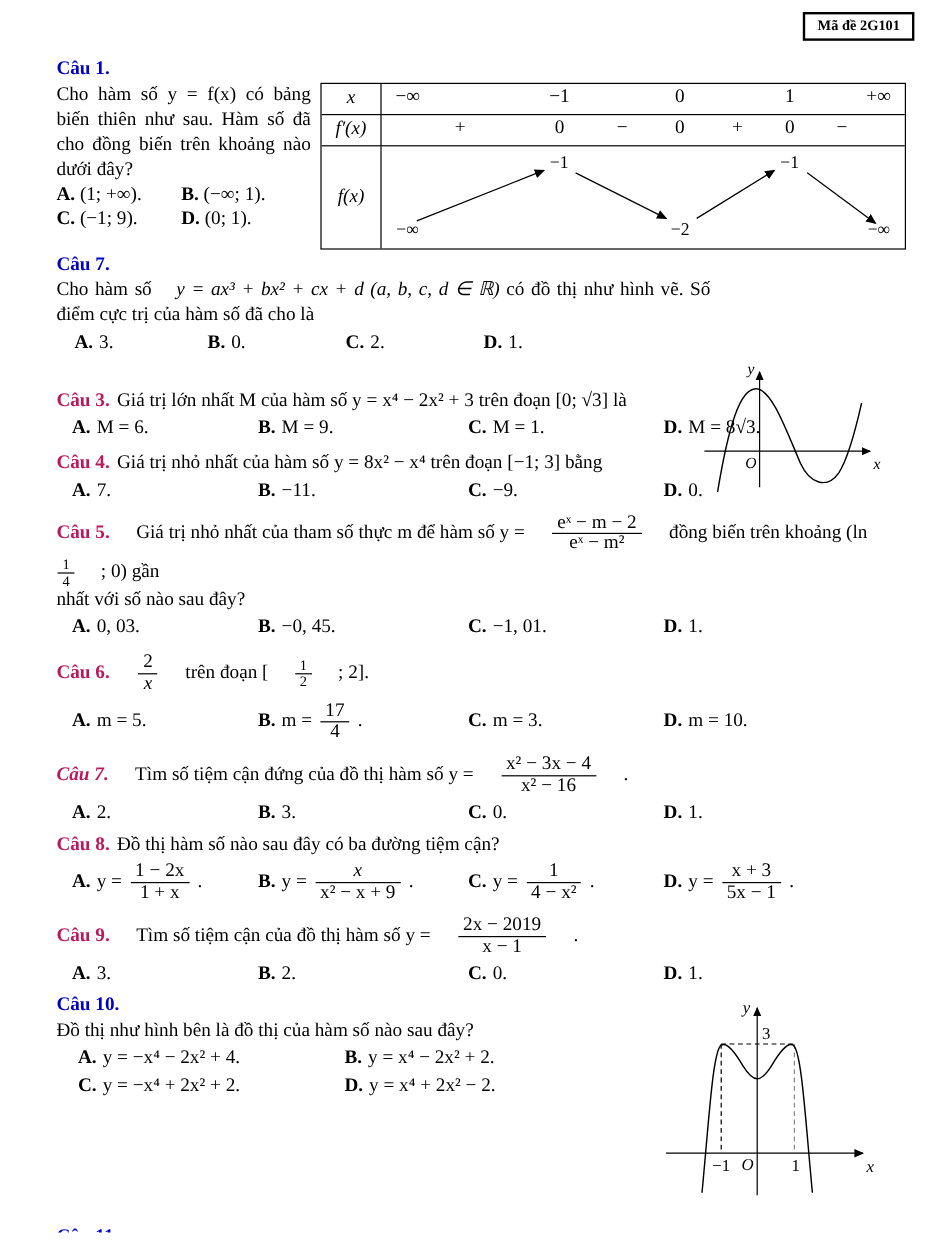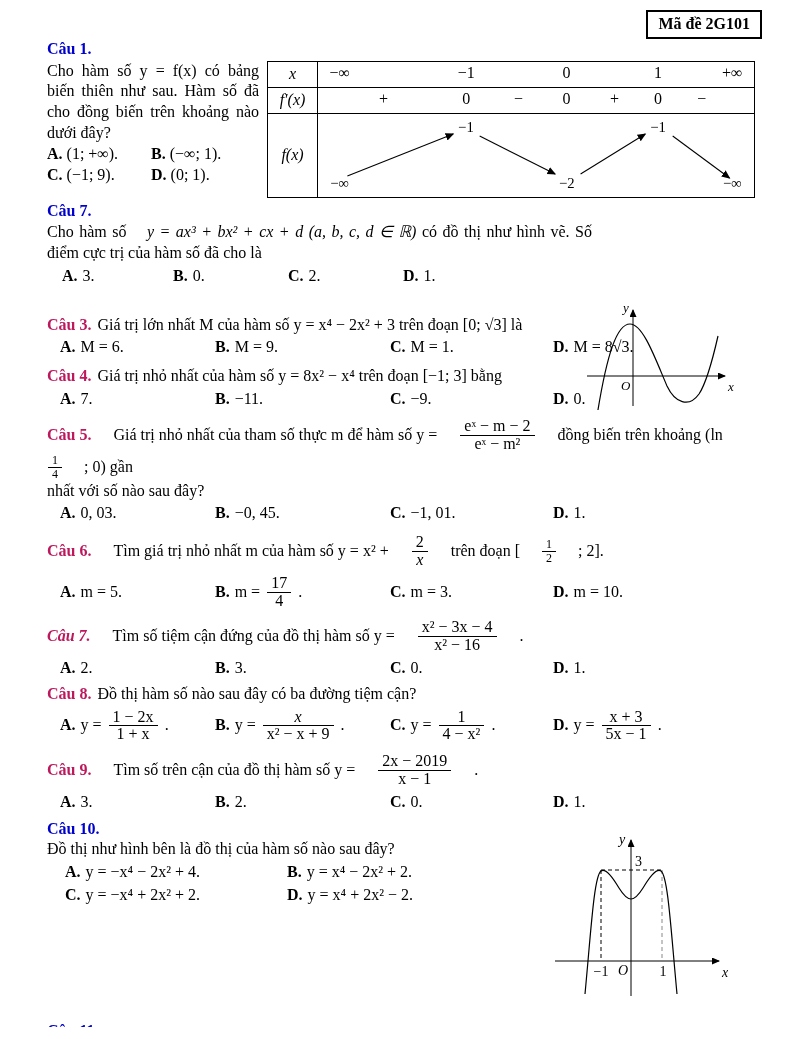--- a/index.html
+++ b/index.html
@@ -6,21 +6,21 @@
   .page{position:relative;width:787px;height:1039px;overflow:hidden;background:#fff;
         font-family:"Liberation Serif", serif;font-size:16px;color:#000;line-height:1.3;}
   .content{padding:0 32px 0 47px;}
   
   .header{display:flex;padding-top:50px;}
   .h-left{width:300px;text-align:center;}
   .h-right{flex:1;text-align:center;}
   .h-title{font-weight:bold;font-size:17px;}
   .h-sub{font-style:italic;font-size:15.5px;margin-top:1px;}
   .code-row{text-align:right;padding-right:25px;margin-top:10px;}
-  .code-box{display:inline-block;border:2px solid #000;padding:2px 10px;font-weight:bold;font-size:16px;}
+  .code-box{display:inline-block;border:2px solid #000;padding:2px 10px;font-weight:bold;font-size:12px;}
   
   .qlabel{color:#0000cc;font-weight:bold;}
   .qlabel-inline{color:#be185d;font-weight:bold;margin-right:6px;}
   .qtext{text-align:justify;}
   .mline{display:flex;align-items:center;flex-wrap:wrap;column-gap:21px;}
   .mline span{white-space:pre-wrap;}
   .opts{margin-top:2px;}
   .grid4{display:grid;grid-template-columns:155px 175px 163px 1fr;padding-left:13px;align-items:center;}
   .grid4n{display:grid;grid-template-columns:111px 115px 115px 1fr;padding-left:15px;width:540px;align-items:center;}
   .grid2{display:grid;grid-template-columns:222px 1fr;padding-left:18px;align-items:center;row-gap:2px;}
@@ -48,21 +48,21 @@
 <body>
 
 <div class="page">
 
   <div class="code-row">
     <span class="code-box">Mã đề 2G101</span>
   </div>
 
   <div class="content">
 
-    <div class="q" style="margin-top:0;">
+    <div class="q" style="margin-top:14px;">
       <div class="qlabel">Câu 1.</div>
       <div class="q1-row">
         <div class="q1-left">
           <div class="qtext">Cho hàm số y = f(x) có bảng biến thiên như sau. Hàm số đã cho đồng biến trên khoảng nào dưới đây?</div>
           <div class="q1-opt-line">
             <span class="oitem" style="width:100px;"><b class="ol">A.</b> <span>(1; +∞).</span></span>
             <span class="oitem"><b class="ol">B.</b> <span>(−∞; 1).</span></span>
           </div>
           <div class="q1-opt-line">
             <span class="oitem" style="width:100px;"><b class="ol">C.</b> <span>(−1; 9).</span></span>
@@ -211,21 +211,20 @@
         <div class="opt">
             <b class="ol">D.</b>
             <span>1.</span>
           </div>
       </div>
     </div>
 
     <div class="q" style="margin-top:8px;">
       <div class="mline">
         <span class="qlabel-inline" style="margin-right:1px;">Câu 6.</span>
-        <span>Tìm giá trị nhỏ nhất m của hàm số y = x² +</span>
         <span class="frac"><span class="num">2</span><span class="den it">x</span></span>
         <span>trên đoạn [</span>
         <span class="frac sfrac"><span class="num">1</span><span class="den">2</span></span>
         <span>; 2].</span>
       </div>
       <div class="opts grid4">
         <div class="opt">
             <b class="ol">A.</b>
             <span>m = 5.</span>
           </div>
@@ -316,21 +315,21 @@
               <span class="den">5x − 1</span>
             </span>
             <span>.</span>
           </div>
       </div>
     </div>
 
     <div class="q" style="margin-top:6px;">
       <div class="mline">
         <span class="qlabel-inline" style="margin-right:1px;">Câu 9.</span>
-        <span>Tìm số trên cận của đồ thị hàm số y =</span>
+        <span>Tìm số tiệm cận của đồ thị hàm số y =</span>
         <span class="frac"><span class="num">2x − 2019</span><span class="den">x − 1</span></span>
         <span>.</span>
       </div>
       <div class="opts grid4">
         <div class="opt">
             <b class="ol">A.</b>
             <span>3.</span>
           </div>
         <div class="opt">
             <b class="ol">B.</b>

